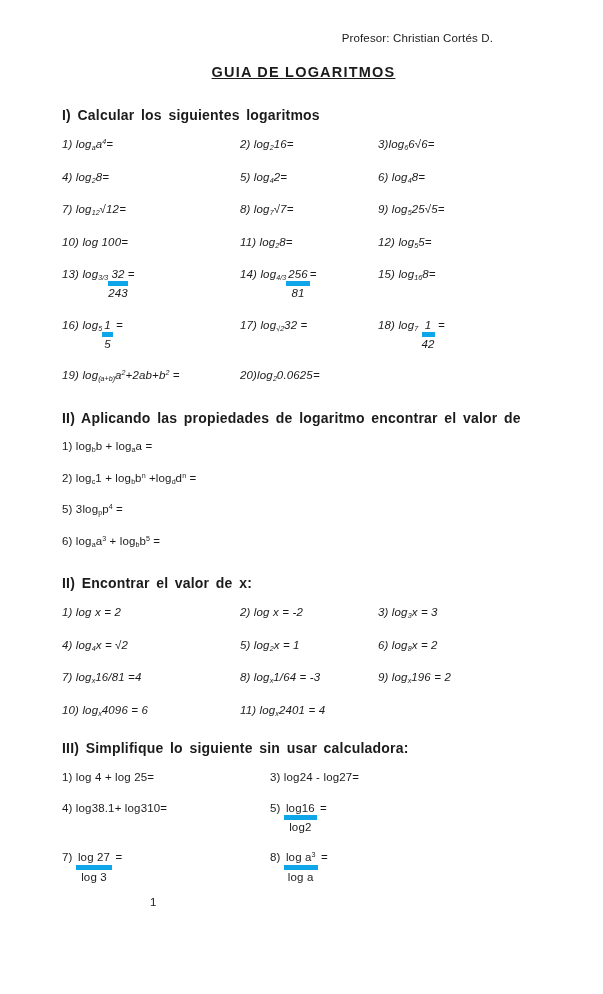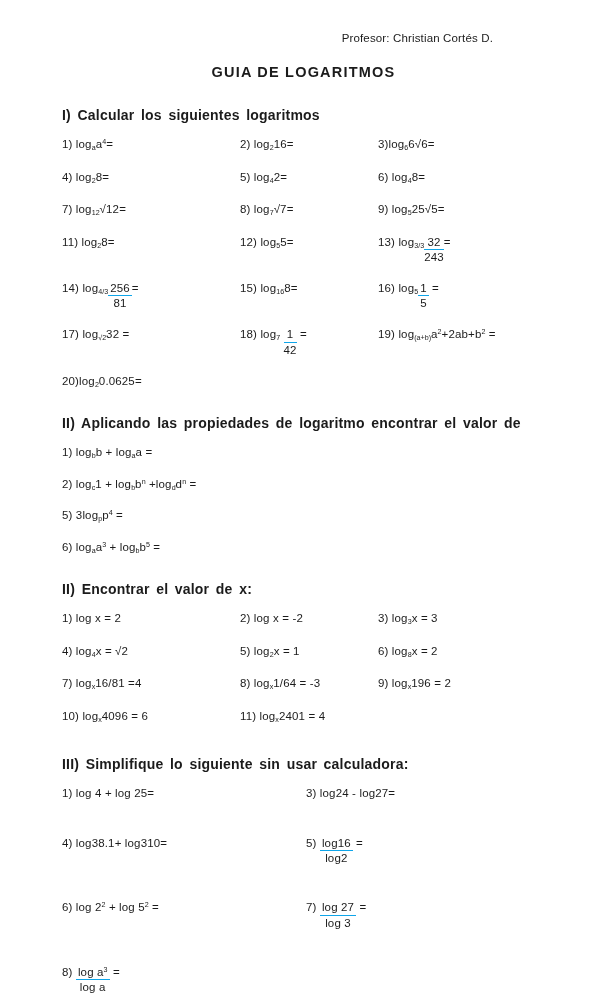--- a/index.html
+++ b/index.html
@@ -6,35 +6,35 @@
   body{
     width:603px;height:994px;overflow:hidden;
     font-family:"Liberation Sans",sans-serif;
     color:#1b1b1b;font-size:11.5px;line-height:1.2;
     letter-spacing:.15px;
   }
   .page{box-sizing:border-box;width:603px;height:724px;padding:32px 58px 0 62px;position:relative;}
   .header-right{text-align:right;padding-right:52px;font-size:11.5px;}
   .doc-title{
     text-align:center;font-size:14.5px;font-weight:bold;
-    letter-spacing:1.2px;margin:18px 0 0 0;
+    letter-spacing:1.2px;margin:18px 0 0 0;text-decoration:underline;
   }
   h2{
     font-size:14px;font-weight:bold;margin:26px 0 14px 0;
     word-spacing:2.5px;letter-spacing:.2px;
   }
-  h2.tight{margin-top:32px;}
+  h2.tight{margin-top:22px;}
   .grid{display:grid;row-gap:17px;}
-  .grid.cols3{grid-template-columns:178px 138px auto;row-gap:18px;}
-  .grid.cols2{grid-template-columns:208px auto;gap:36px;}
+  .grid.cols3{grid-template-columns:178px 138px auto;row-gap:18px;font-style:italic;}
+  .grid.cols2{grid-template-columns:208px auto;}
   .item{white-space:nowrap;}
   sub{font-size:.62em;vertical-align:-.28em;letter-spacing:0;}
   sup{font-size:.62em;vertical-align:.5em;letter-spacing:0;}
   .frac{display:inline-block;text-align:center;vertical-align:top;line-height:1.15;}
-  .frac .num{display:block;border-bottom:1px solid #0ea5e9;padding:0 2px;}
+  .frac .num{display:block;border-bottom:5px solid #0ea5e9;padding:0 2px;}
   .frac .den{display:block;padding-top:1px;}
   .footer{margin-top:12px;padding-left:88px;font-size:11.5px;}
 </style>
 </head>
 <body>
 
 <div class="page">
 
   <div class="header-right">Profesor: Christian Cortés D.</div>
 
@@ -45,20 +45,21 @@
     <div class="grid cols3">
         <div class="item">1) log<sub>a</sub>a<sup>4</sup>=</div>
         <div class="item">2) log<sub>2</sub>16=</div>
         <div class="item">3)log<sub>6</sub>6√6=</div>
         <div class="item">4) log<sub>2</sub>8=</div>
         <div class="item">5) log<sub>4</sub>2=</div>
         <div class="item">6) log<sub>4</sub>8=</div>
         <div class="item">7) log<sub>12</sub>√12=</div>
         <div class="item">8) log<sub>7</sub>√7=</div>
         <div class="item">9) log<sub>5</sub>25√5=</div>
+        <div class="item">10) log 100=</div>
         <div class="item">11) log<sub>2</sub>8=</div>
         <div class="item">12) log<sub>5</sub>5=</div>
         <div class="item">13) log<sub>3/3</sub><span class="frac"><span class="num">32</span><span class="den">243</span></span>=</div>
         <div class="item">14) log<sub>4/3</sub><span class="frac"><span class="num">256</span><span class="den">81</span></span>=</div>
         <div class="item">15) log<sub>16</sub>8=</div>
         <div class="item">16) log<sub>5</sub><span class="frac"><span class="num">1</span><span class="den">5</span></span> =</div>
         <div class="item">17) log<sub>√2</sub>32 =</div>
         <div class="item">18) log<sub>7</sub> <span class="frac"><span class="num"> 1 </span><span class="den">42</span></span> =</div>
         <div class="item">19) log<sub>(a+b)</sub>a<sup>2</sup>+2ab+b<sup>2</sup> =</div>
         <div class="item">20)log<sub>2</sub>0.0625=</div>
@@ -92,21 +93,20 @@
       </div>
   </section>
 
   <section>
     <h2 class="tight">III) Simplifique lo siguiente sin usar calculadora:</h2>
     <div class="grid cols2">
         <div class="item">1) log 4 + log 25=</div>
         <div class="item">3) log24 - log27=</div>
         <div class="item">4) log38.1+ log310=</div>
         <div class="item">5) <span class="frac"><span class="num">log16</span><span class="den">log2</span></span> =</div>
-        <div class="item">6) log 2<sup>2</sup> + log 5<sup>2</sup> =</div>
         <div class="item">7) <span class="frac"><span class="num">log 27</span><span class="den">log 3</span></span> =</div>
         <div class="item">8) <span class="frac"><span class="num">log a<sup>3</sup></span><span class="den">log a</span></span> =</div>
       </div>
   </section>
 
   <div class="footer">1</div>
 
 </div>
 
 </body></html>

